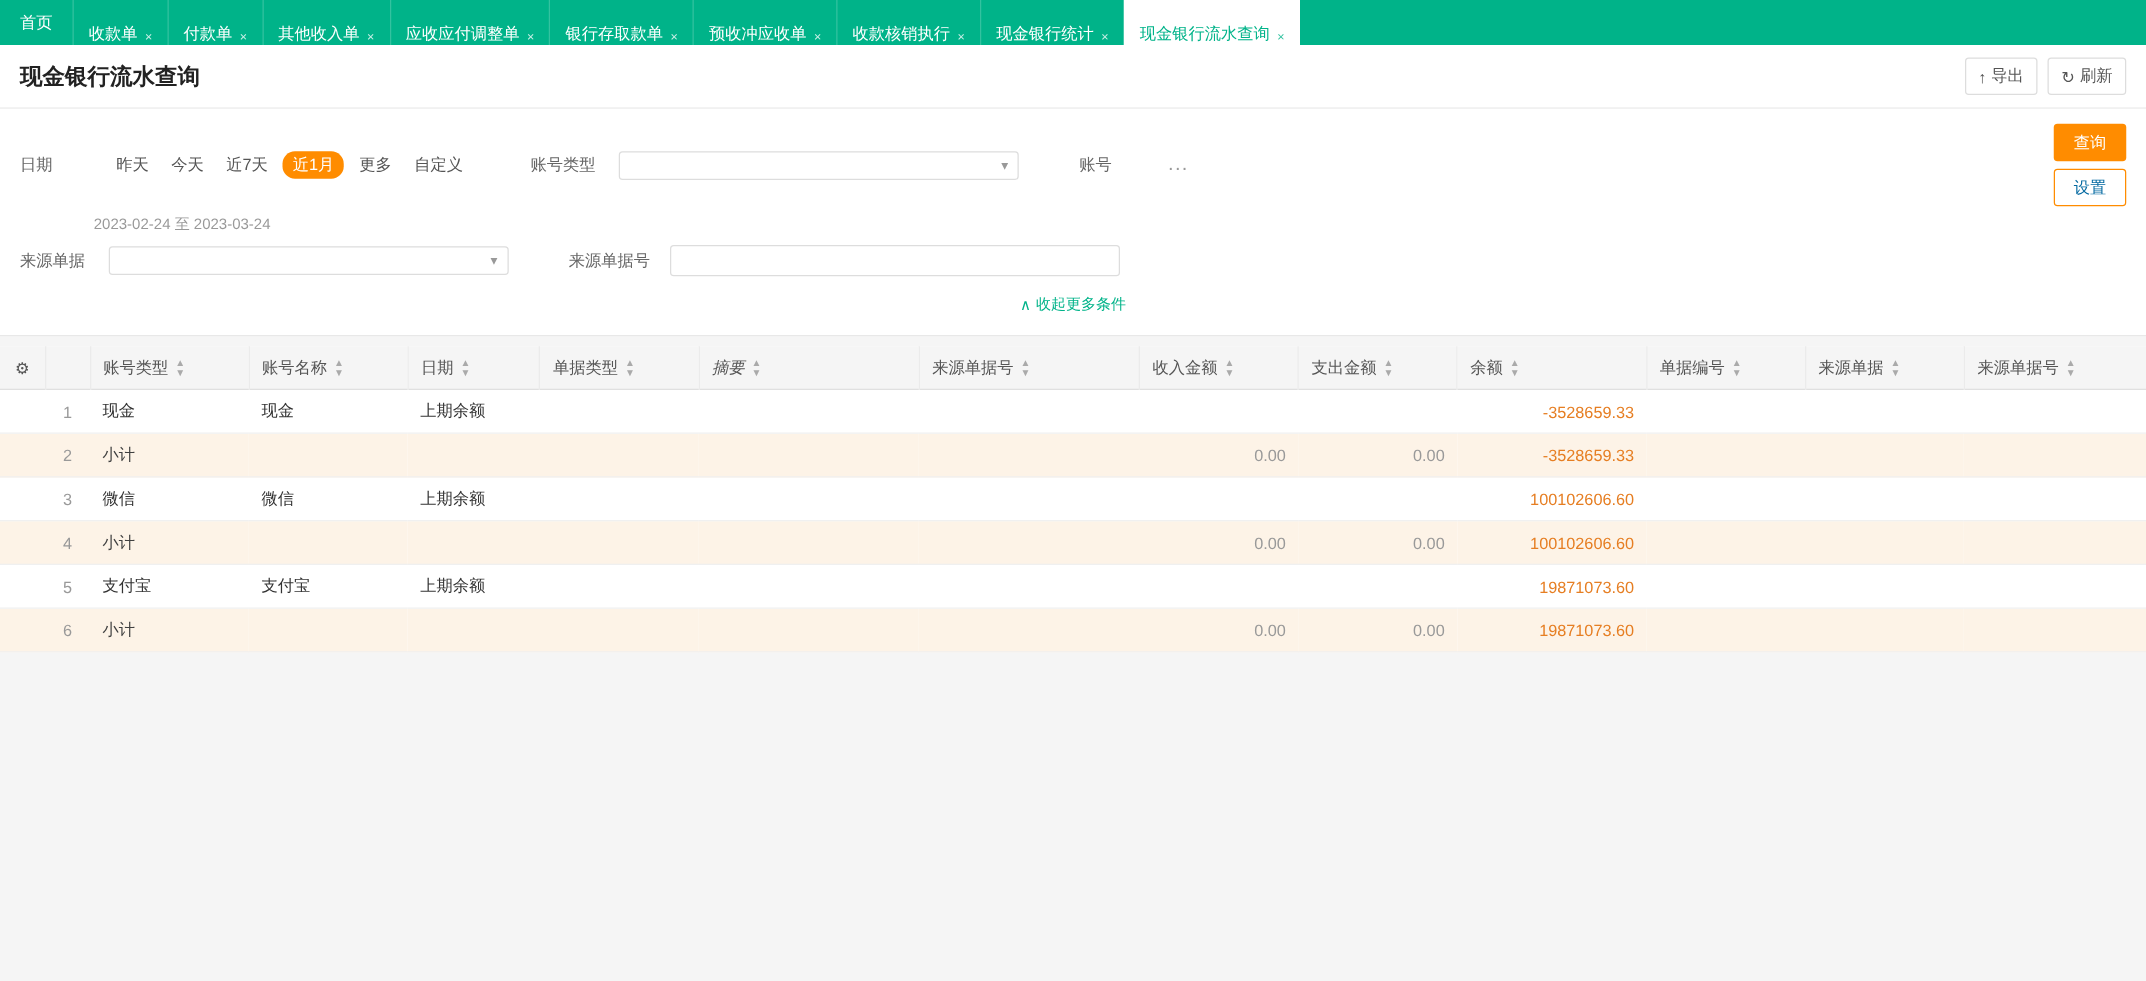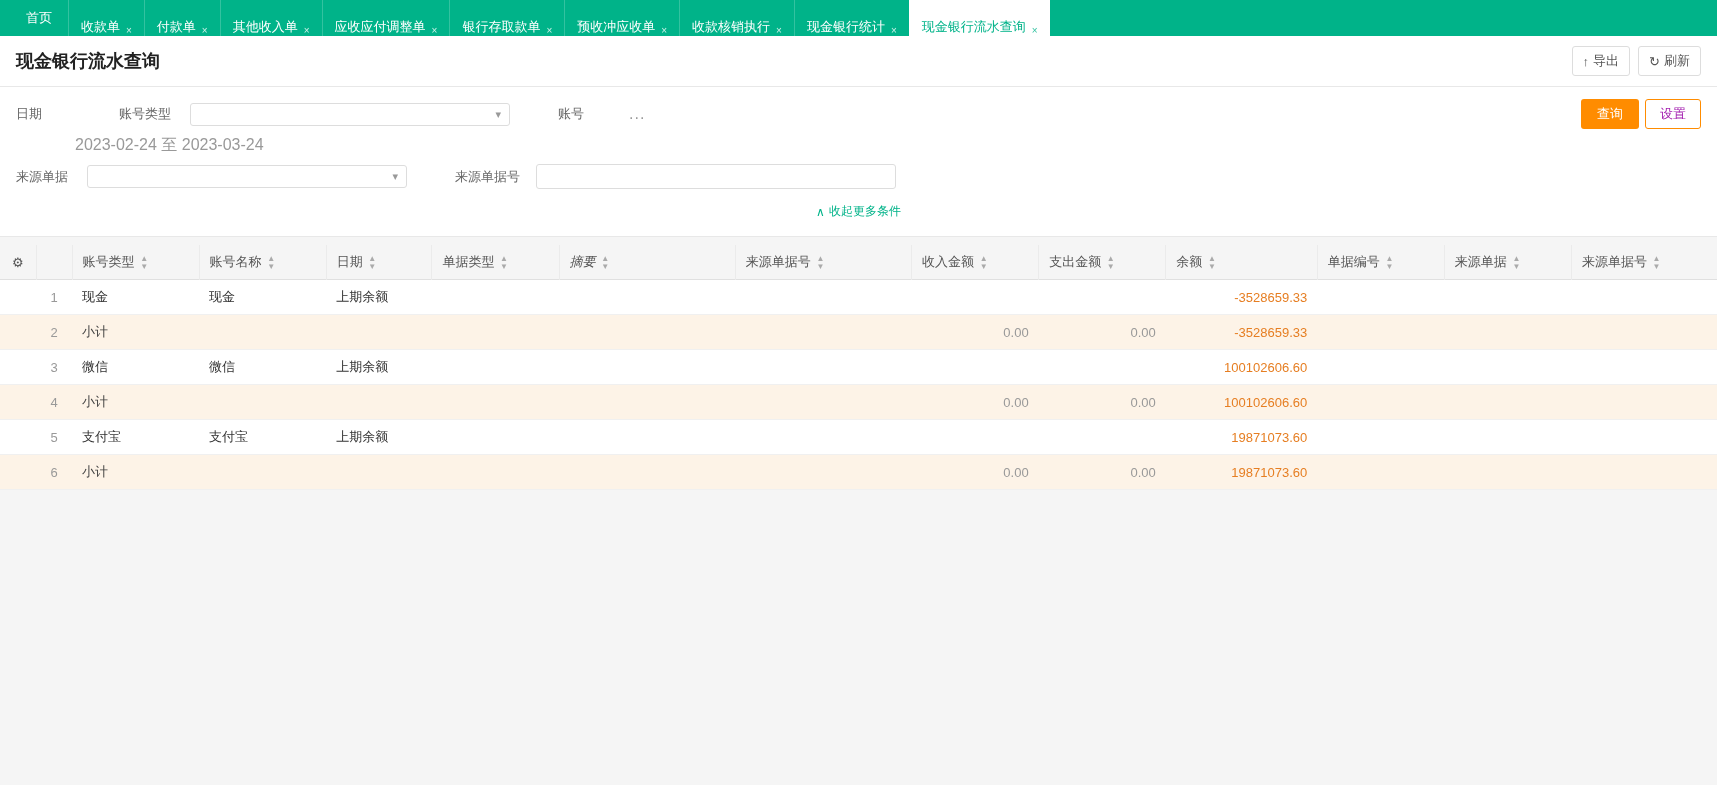--- a/index.html
+++ b/index.html
@@ -4,21 +4,21 @@
   <style>
     * { box-sizing: border-box; margin: 0; padding: 0; }
     body { font-family: 'Microsoft YaHei', Arial, sans-serif; font-size: 13px; background: #f5f5f5; color: #333; }
 
     
     .top-nav {
       display: flex;
       align-items: center;
       background: #00b389;
       height: 36px;
-      padding: 0 10px;
+      padding: 0 0;
       overflow: hidden;
     }
     .top-nav .nav-home {
       padding: 0 16px;
       color: #fff;
       font-size: 13px;
       height: 100%;
       display: flex;
       align-items: center;
       cursor: pointer;
@@ -114,21 +114,21 @@
       border-radius: 3px;
     }
     .date-shortcuts .ds-btn.active {
       background: #ff8c00;
       color: #fff;
       border-radius: 10px;
       padding: 2px 8px;
     }
     .date-range-text {
       color: #999;
-      font-size: 16px;
+      font-size: 12px;
       margin-left: 4px;
     }
     .filter-select {
       display: flex;
       align-items: center;
       border: 1px solid #ddd;
       border-radius: 3px;
       padding: 4px 8px;
       min-width: 200px;
       cursor: pointer;
@@ -162,30 +162,30 @@
       background: #ff8c00;
       color: #fff;
       border: none;
       border-radius: 3px;
       padding: 6px 16px;
       cursor: pointer;
       font-size: 13px;
     }
     .btn-settings {
       background: #fff;
-      color: #a21caf;
+      color: #0369a1;
       border: 1px solid #ff8c00;
       border-radius: 3px;
       padding: 5px 14px;
       cursor: pointer;
       font-size: 13px;
     }
     .btn-area {
       display: flex;
-      flex-direction: row;
+      flex-direction: column;
       gap: 6px;
       margin-left: auto;
     }
     .collapse-bar {
       display: flex;
       justify-content: center;
       align-items: center;
       gap: 4px;
       color: #00b389;
       font-size: 12px;
@@ -317,20 +317,28 @@
       <span>↻</span>
       <span>刷新</span>
     </button>
   </div>
 </div>
 
 <div class="filter-panel">
   <div class="filter-row">
 
     <span class="filter-label">日期</span>
+    <div class="date-shortcuts">
+      <button class="ds-btn">昨天</button>
+      <button class="ds-btn">今天</button>
+      <button class="ds-btn">近7天</button>
+      <button class="ds-btn active">近1月</button>
+      <button class="ds-btn">更多</button>
+      <button class="ds-btn">自定义</button>
+    </div>
 
     <span class="filter-label" style="margin-left:32px;">账号类型</span>
     <div class="filter-select" style="min-width:320px;">
       <span class="select-text"></span>
       <span class="chevron">▾</span>
     </div>
 
     <span class="filter-label" style="margin-left:32px;">账号</span>
     <span class="three-dots">...</span>
 

